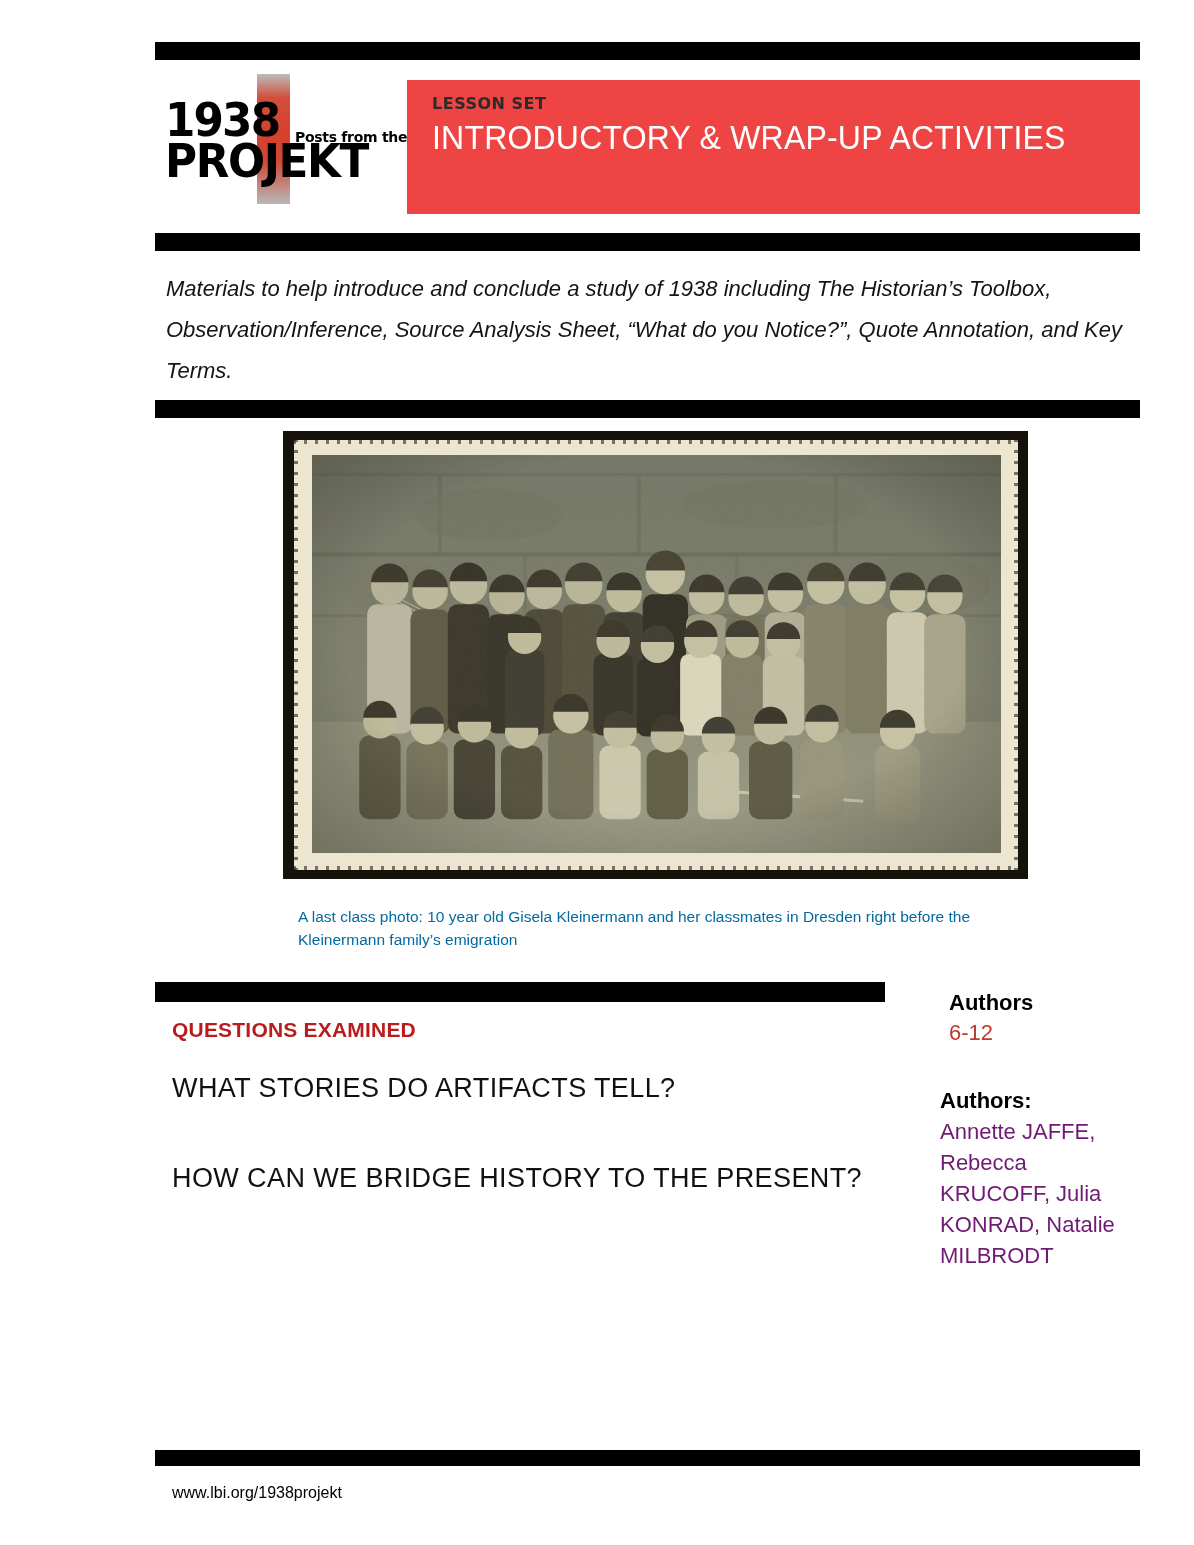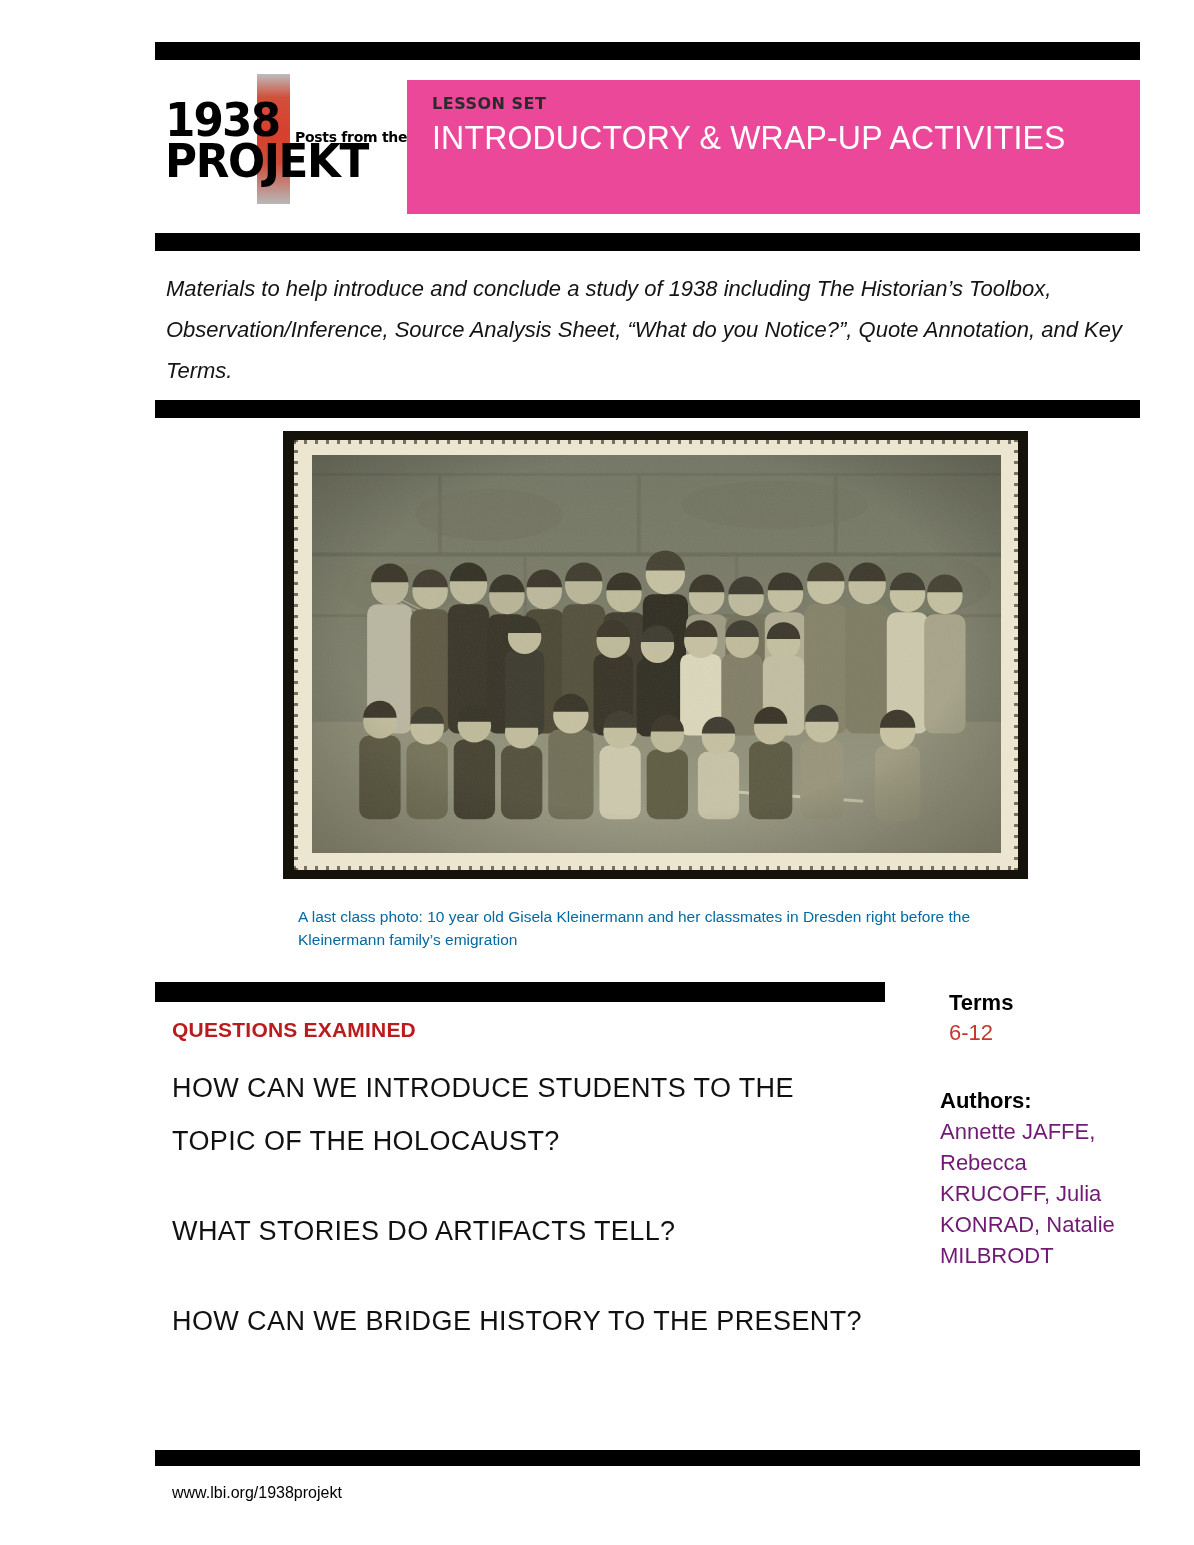--- a/index.html
+++ b/index.html
@@ -97,21 +97,21 @@
     color: #000;
     white-space: nowrap;
   }
 
   .banner {
     position: absolute;
     left: 252px;
     top: 8px;
     width: 733px;
     height: 134px;
-    background: #ec4899;
+    background: #ef4444;
     padding: 14px 0 0 25px;
   }
   .banner-kicker {
     font-family: "DejaVu Sans", sans-serif;
     font-weight: 700;
     font-size: 16px;
     letter-spacing: 0.5px;
     color: #2b2b2b;
     margin: 0 0 6px 0;
   }
@@ -453,30 +453,29 @@
           <rect x="0" y="0" width="700" height="400" fill="#b9a87a" opacity="0.09"></rect>
         </svg>
       </div>
     </div>
   </div>
 
   <div class="photo-caption">A last class photo:  10 year old Gisela Kleinermann and her classmates in Dresden right before the Kleinermann family’s emigration</div>
 
   <div class="questions">
     <p class="questions-label">QUESTIONS EXAMINED</p>
-    <p class="question-item">HOW CAN WE INTRODUCE STUDENTS TO THE TOPIC OF THE HOLOCAUST?</p>
     <p class="question-item">WHAT STORIES DO ARTIFACTS TELL?</p>
     <p class="question-item">HOW CAN WE BRIDGE HISTORY TO THE PRESENT?</p>
   </div>
 
   <div class="meta">
 
 
     <div class="meta-group grades">
-      <p class="meta-heading">Terms</p>
+      <p class="meta-heading">Authors</p>
       <p class="meta-value">6-12</p>
     </div>
 
     <div class="meta-group authors">
       <p class="meta-heading">Authors:</p>
       <p class="meta-value-dark">Annette JAFFE, Rebecca KRUCOFF, Julia KONRAD, Natalie MILBRODT</p>
     </div>
 
   </div>
 

